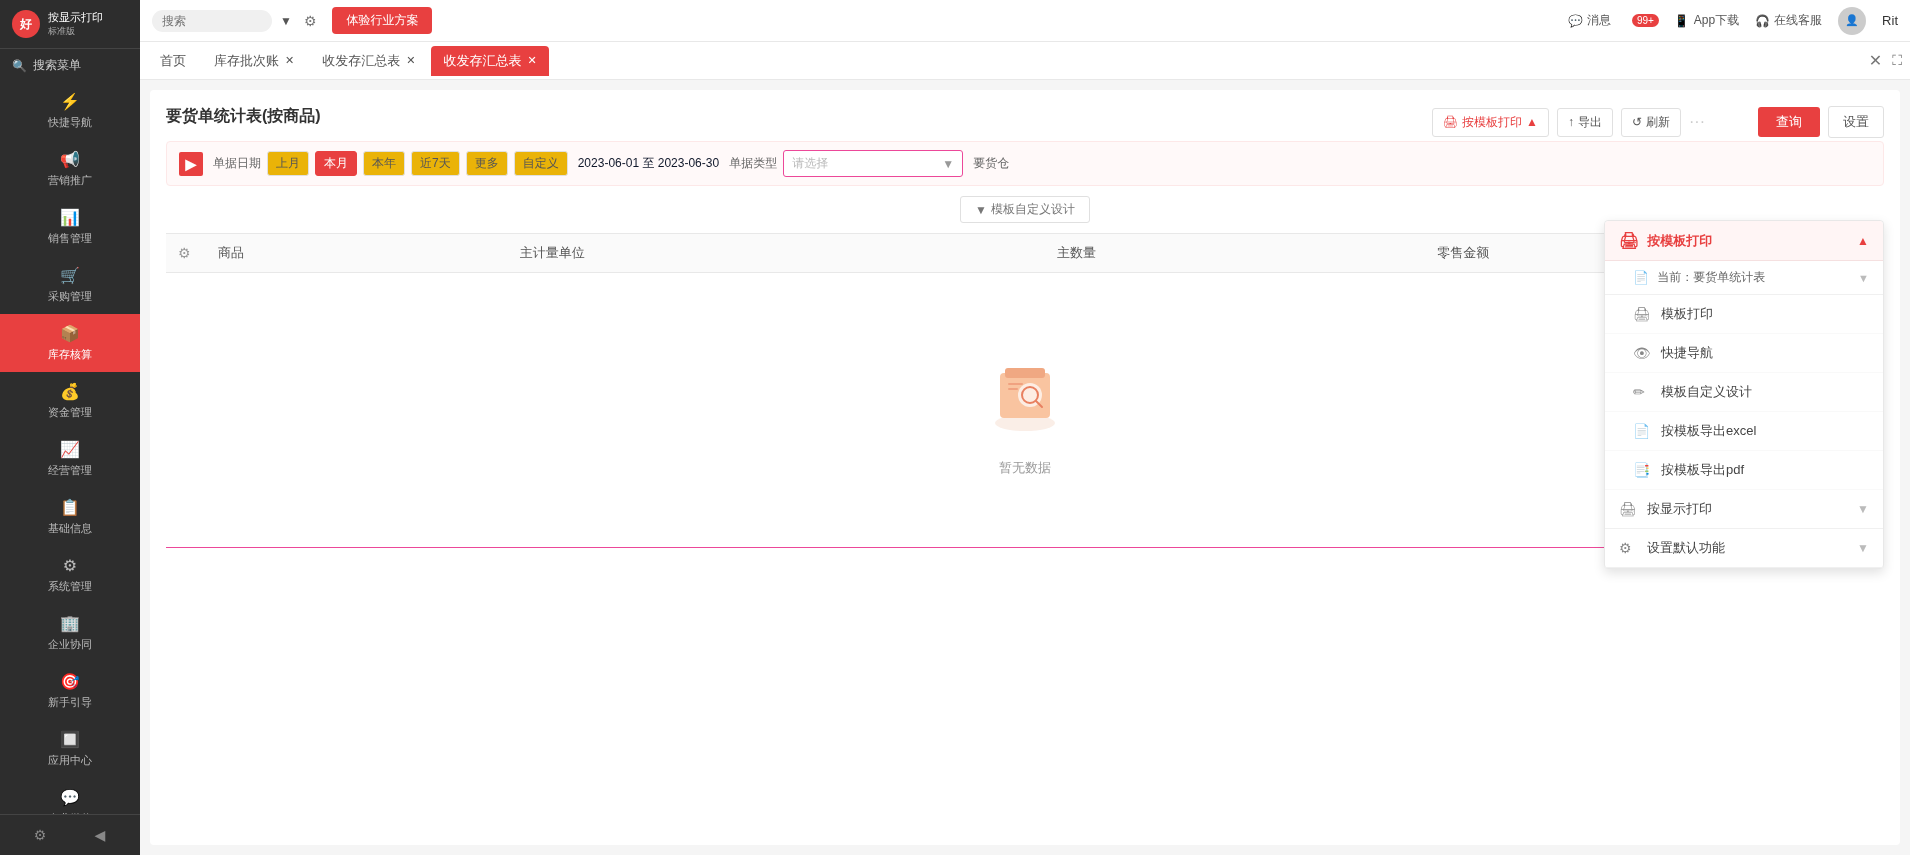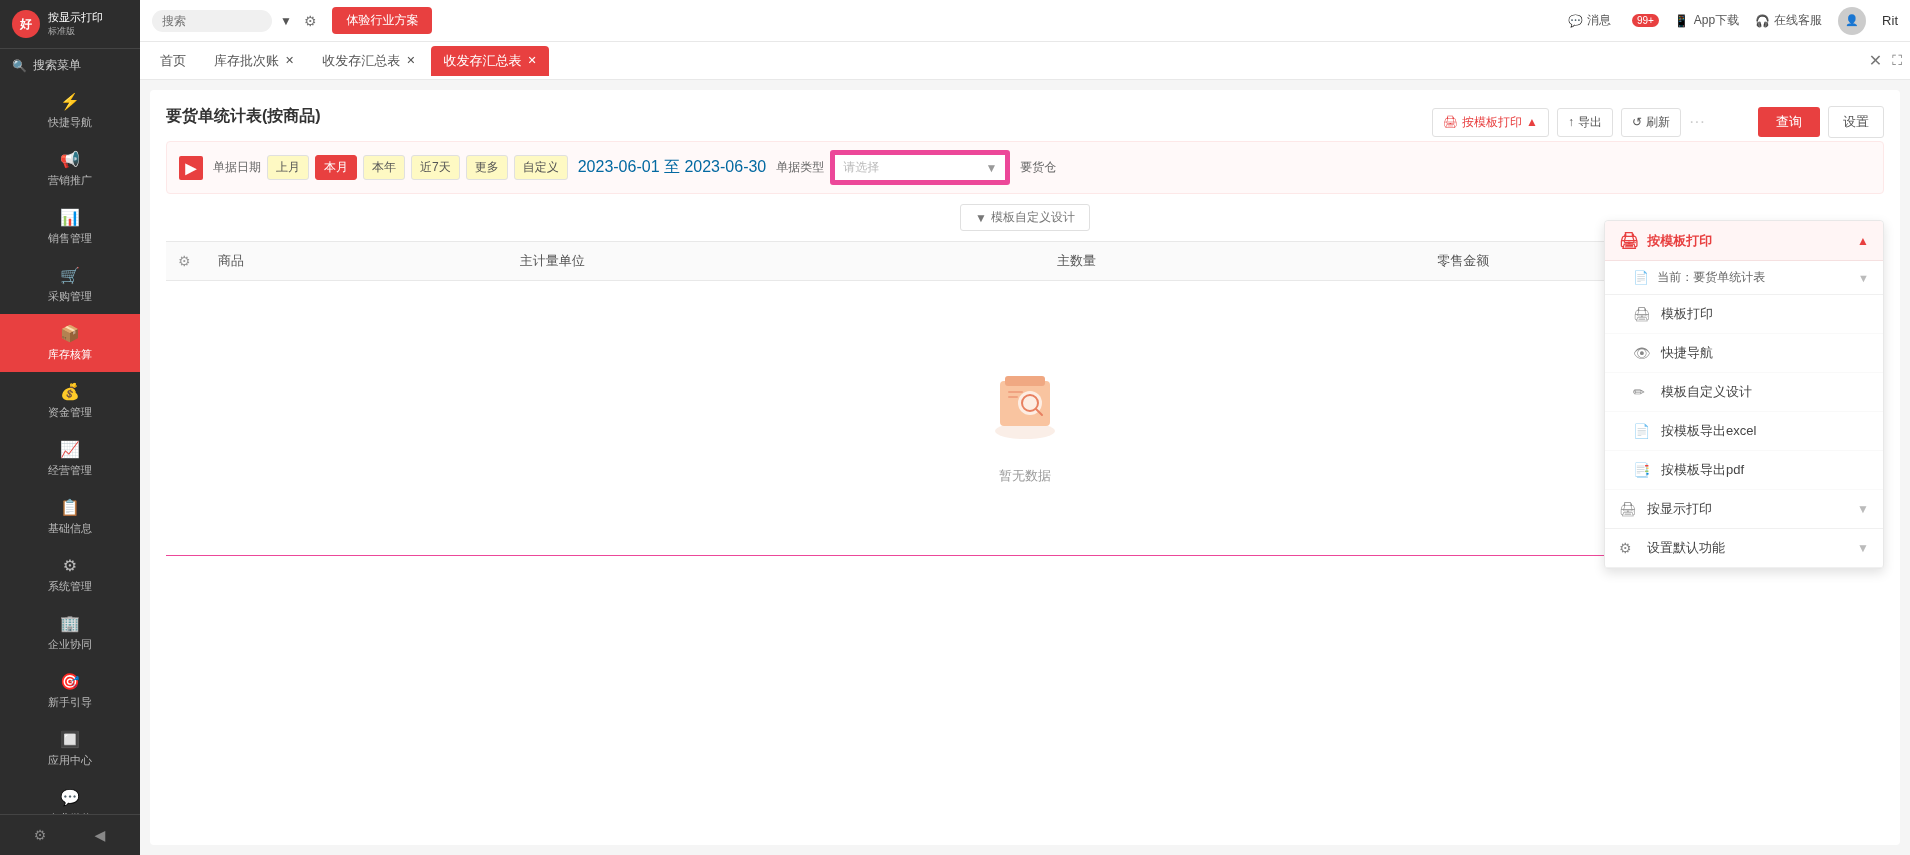--- a/index.html
+++ b/index.html
@@ -174,31 +174,31 @@
       border: none; border-radius: 2px;
       display: flex; align-items: center; justify-content: center;
       cursor: pointer; font-size: 14px; font-weight: bold; flex-shrink: 0;
     }
     .filter-group {
       display: flex; align-items: center; gap: 6px;
     }
     .filter-label { color: #666; font-size: 12px; }
     .date-btn {
       padding: 3px 8px; font-size: 12px; cursor: pointer;
-      border: 1px solid #e0e0e0; background: #fef9c3; border-radius: 3px; color: #555;
+      border: 1px solid #e0e0e0; background: #eab308; border-radius: 3px; color: #555;
     }
     .date-btn.active {
       background: #e84040; color: #fff; border-color: #e84040;
     }
     .date-range {
-      font-size: 16px; color: #0369a1; margin-left: 4px;
+      font-size: 12px; color: #0f172a; margin-left: 4px;
     }
     .filter-select {
       display: flex; align-items: center; gap: 4px;
-      border: 5px solid #ec4899; border-radius: 3px;
+      border: 1px solid #ec4899; border-radius: 3px;
       padding: 4px 8px; background: #fff; cursor: pointer;
       font-size: 12px; color: #555;
       min-width: 180px;
     }
     .filter-select-arrow { color: #999; margin-left: auto; }
 
     
     .expand-more-row {
       display: flex; justify-content: center; margin-bottom: 10px;
     }

